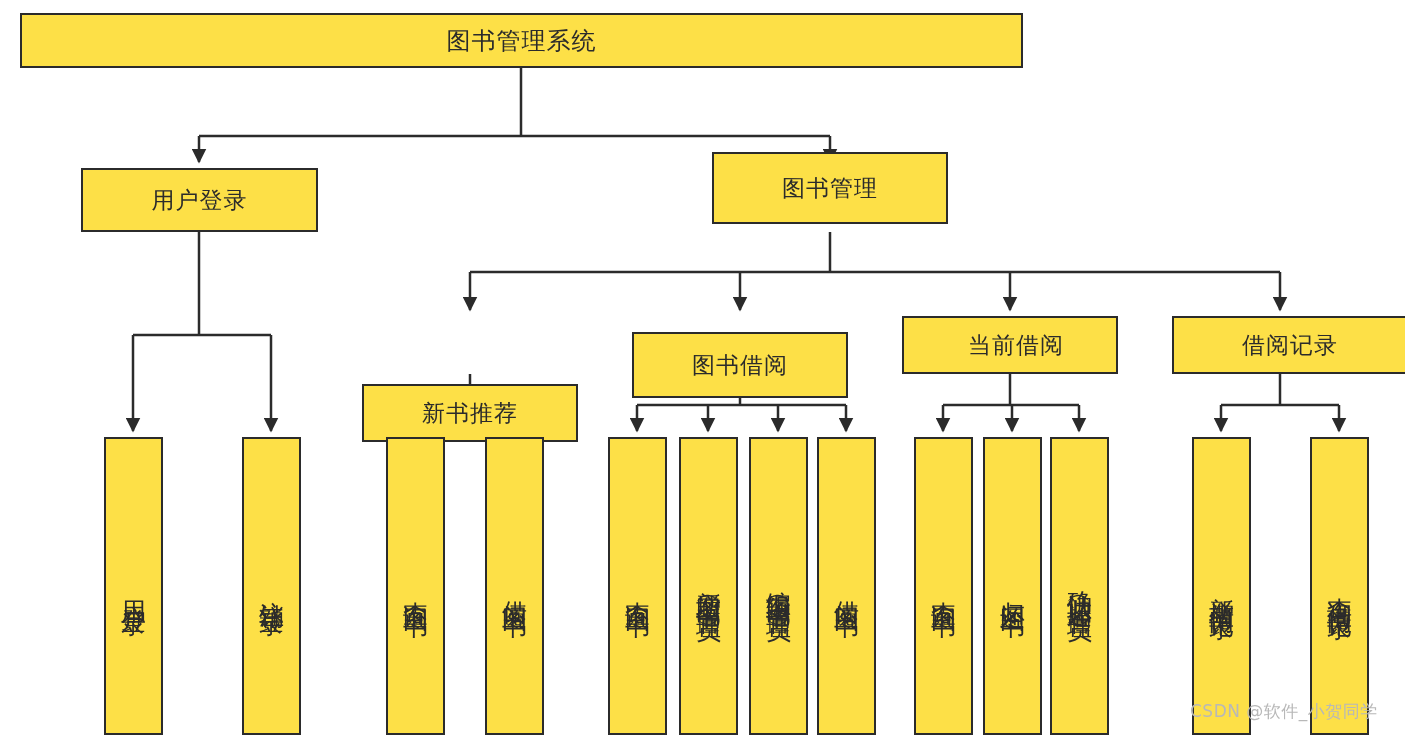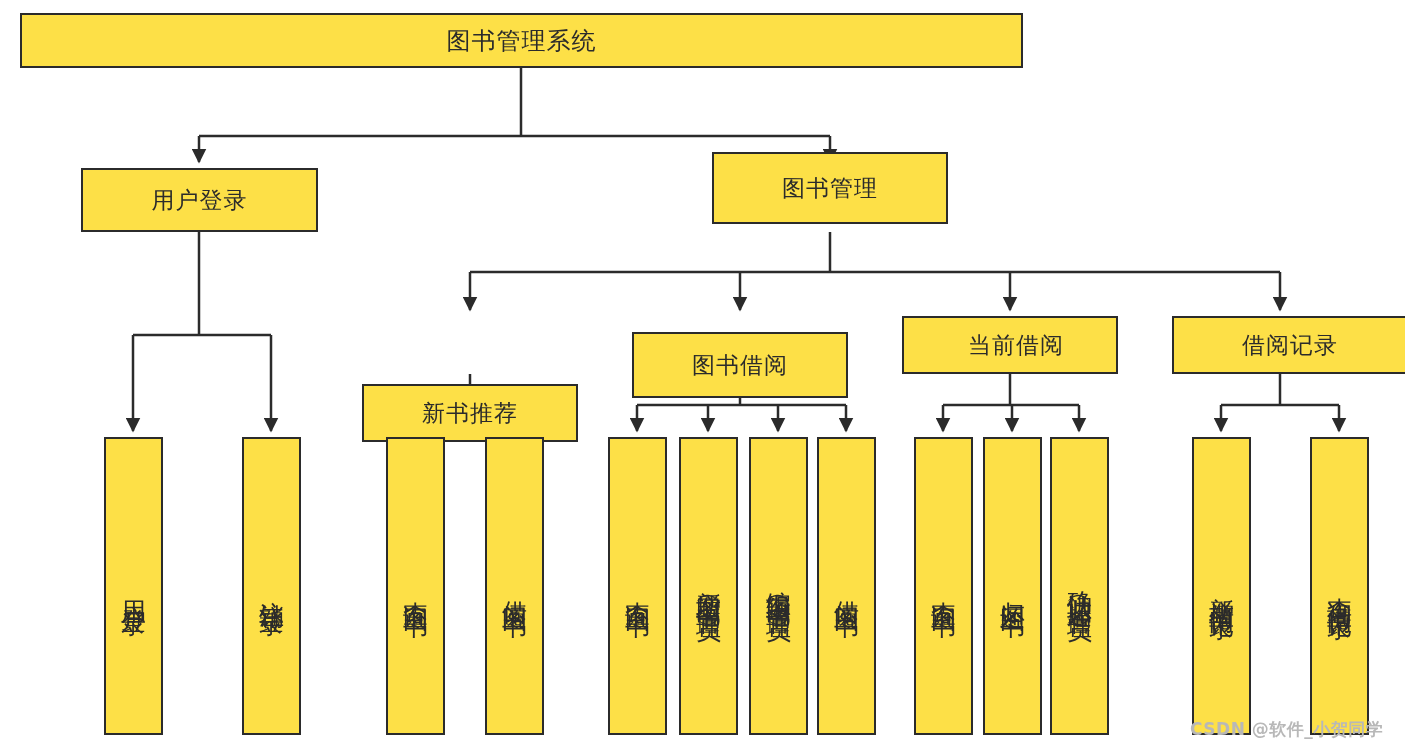--- a/index.html
+++ b/index.html
@@ -138,15 +138,15 @@
   <div class="node node-v" style="left:749px; top:437px; width:59px; height:298px;">编辑图书（管理员）</div>
   <div class="node node-v" style="left:817px; top:437px; width:59px; height:298px;">借阅图书</div>
 
   <div class="node node-v" style="left:914px; top:437px; width:59px; height:298px;">查询图书</div>
   <div class="node node-v" style="left:983px; top:437px; width:59px; height:298px;">归还图书</div>
   <div class="node node-v" style="left:1050px; top:437px; width:59px; height:298px;">确认归还（管理员）</div>
 
   <div class="node node-v" style="left:1192px; top:437px; width:59px; height:298px;">新增借阅记录</div>
   <div class="node node-v" style="left:1310px; top:437px; width:59px; height:298px;">查询借阅记录</div>
 
-  <div class="watermark" style="left:1190px; top:718px;font-weight:bold;">CSDN @软件_小贺同学</div>
+  <div class="watermark" style="left:1190px; top:700px;">CSDN @软件_小贺同学</div>
 
 </div>
 
 </body></html>

